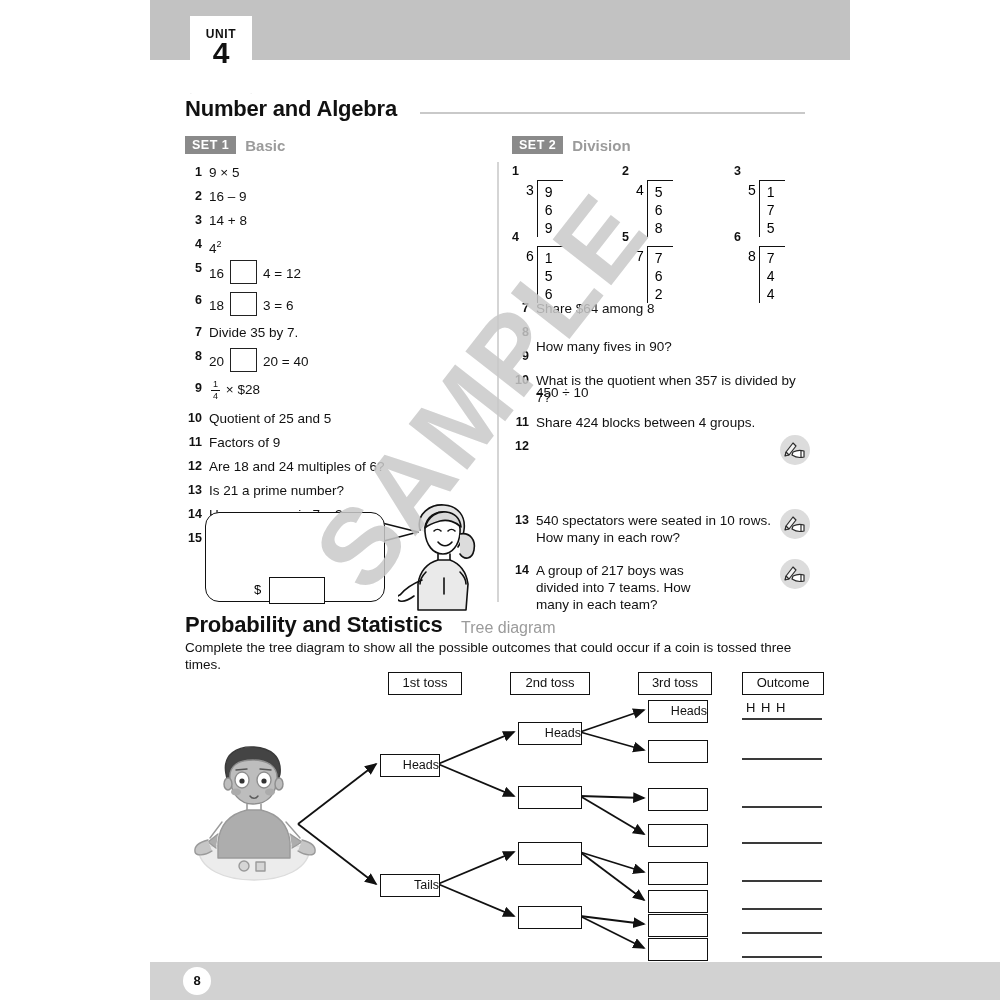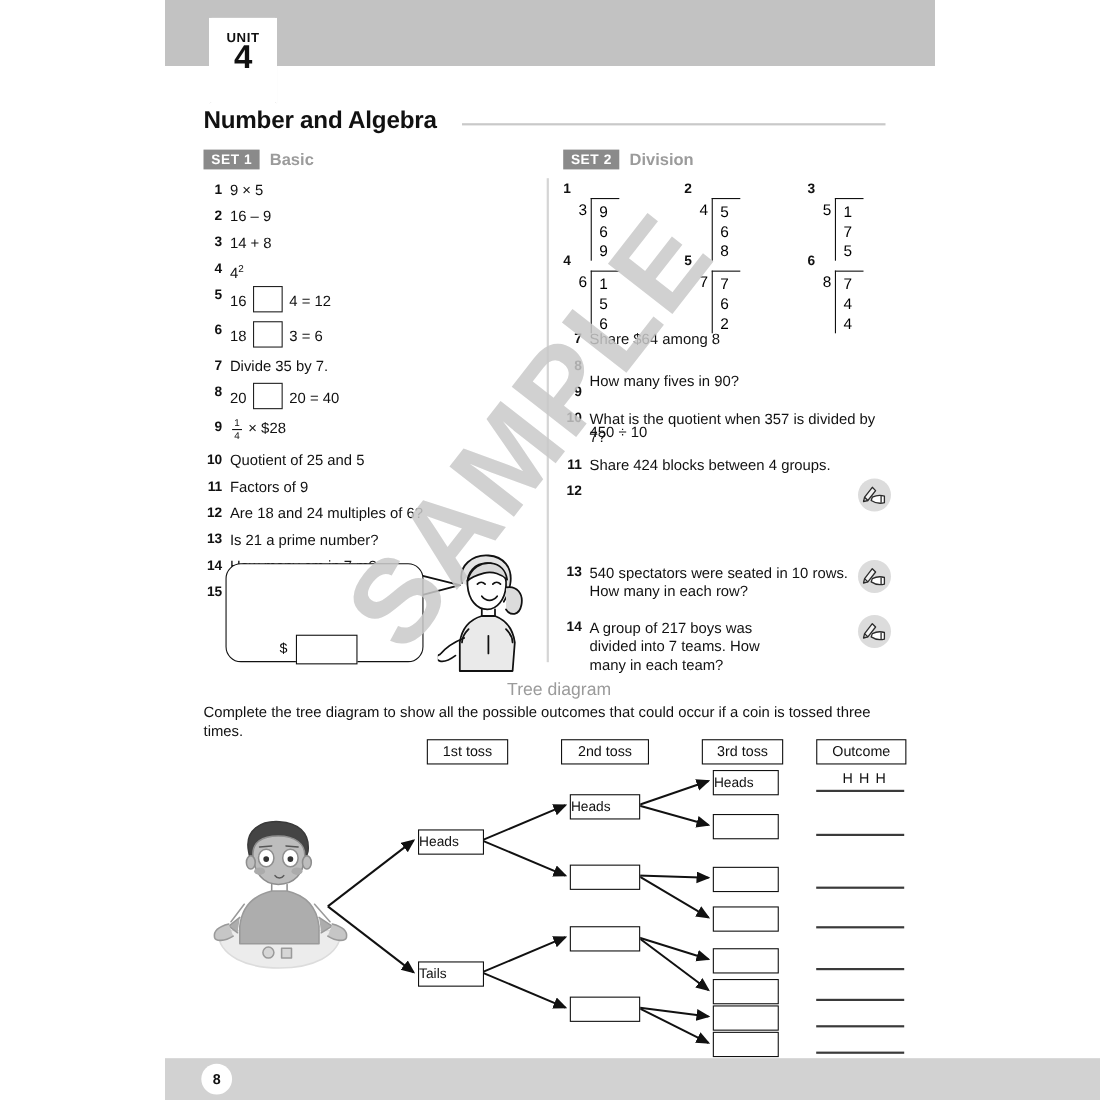--- a/index.html
+++ b/index.html
@@ -139,24 +139,24 @@
   #boy{position:absolute;left:192px;top:742px;width:128px;height:140px;z-index:2;}
 
   
   #tree{position:absolute;left:180px;top:672px;width:660px;height:285px;}
   .hdrbox{
     position:absolute;border:1.6px solid #111;background:#fff;
     font-size:13px;color:#111;text-align:center;line-height:20px;height:21px;
   }
   .node{
     position:absolute;border:1.5px solid #111;background:#fff;
-    width:58px;height:21px;font-size:12.5px;text-align:left;line-height:21px;
+    width:58px;height:21px;font-size:12.5px;text-align:right;line-height:21px;
     color:#111;z-index:3;
   }
-  .outcome-first{position:absolute;font-size:13px;color:#111;letter-spacing:1px;text-align:center;}
+  .outcome-first{position:absolute;font-size:13px;color:#111;letter-spacing:1px;}
 
   
   #footer-bar{position:absolute;left:150px;top:962px;width:850px;height:38px;background:#d2d2d2;}
   #page-num{
     position:absolute;left:183px;top:967px;width:28px;height:28px;border-radius:50%;
     background:#fff;color:#111;font-size:13px;font-weight:bold;
     text-align:center;line-height:28px;
   }
 </style>
 </head>
@@ -397,20 +397,21 @@
           <g fill="none" stroke="#2b2b2b" stroke-width="1.2" stroke-linejoin="round">
             <path d="M2 13 L9 4 L12 7 L5 16 Z" fill="#f2f2f2"></path>
             <path d="M2 13 L1 17 L5 16"></path>
             <path d="M9 13 C13 11 17 11 20 12 L20 18 C16 19 11 18 8 16 Z" fill="#fff"></path>
             <path d="M17 12 L17 18"></path>
           </g>
         </svg>
       </div>
     </div>
 
+  <div class="sec-title" id="ps-title">Probability and Statistics</div>
   <div id="ps-sub">Tree diagram</div>
   <div id="ps-instr">Complete the tree diagram to show all the possible outcomes that could occur if a coin is tossed three times.</div>
 
   <div id="boy">
     <svg width="128" height="140" viewBox="0 0 128 140">
       <g stroke="#8e8e8e" stroke-width="1.4" stroke-linecap="round" stroke-linejoin="round">
 
         <path d="M6 104 C6 128 34 138 62 138 C90 138 118 128 118 104 Z" fill="#ececec" stroke="#dcdcdc"></path>
 
         <path d="M34 32 C30 12 46 4 62 5 C78 6 90 14 88 32 C86 40 84 42 82 44 C82 34 76 28 62 28 C48 28 42 34 40 44 C38 42 35 40 34 32Z" fill="#444" stroke="#3a3a3a"></path>

